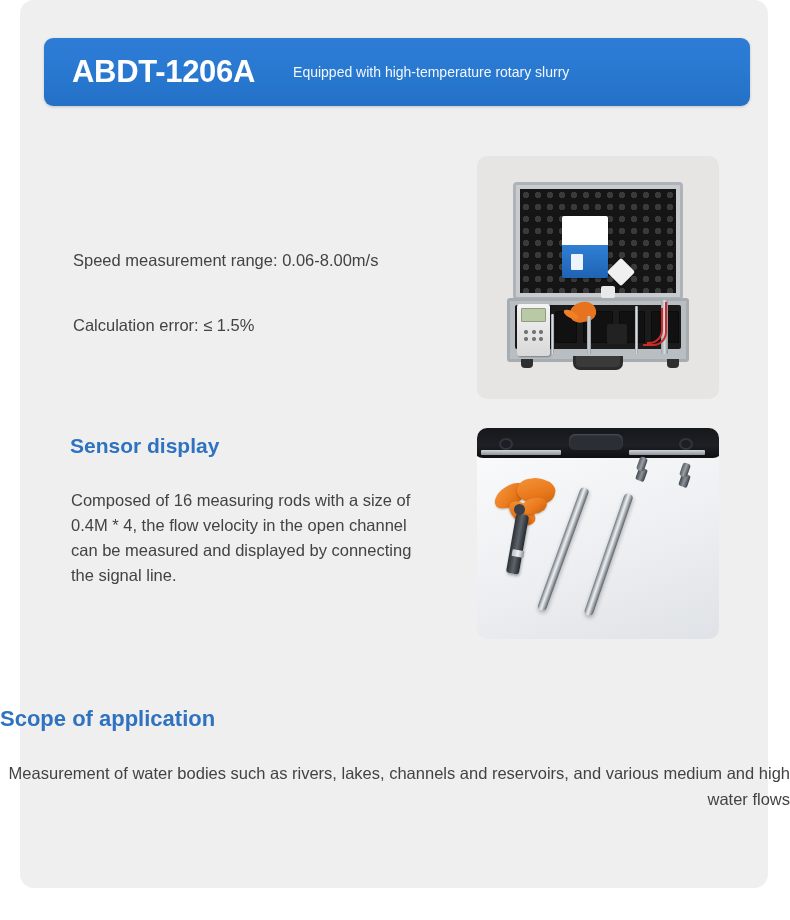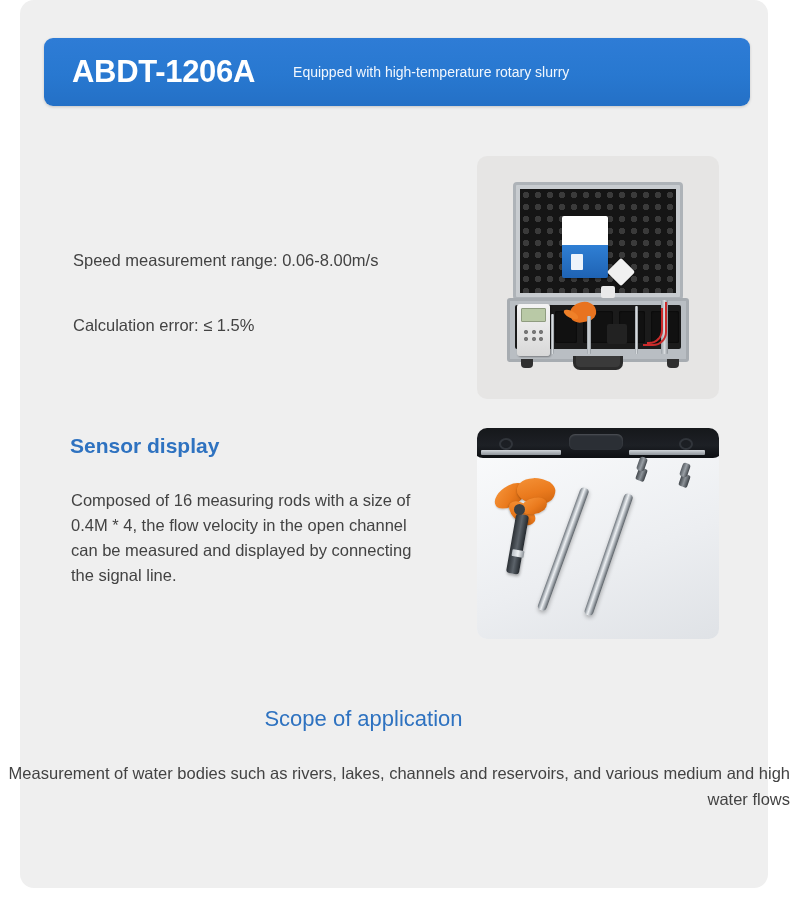--- a/index.html
+++ b/index.html
@@ -77,24 +77,24 @@
   .t-error   { left:73px;  top:316px; }
 
   
   .h-sensor  { left:70px;  top:434px; }
   .t-sensor  { left:71px;  top:488px; width:360px; }
 
   
   .h-scope {
     position:absolute;
     left:0; top:706px; width:727px;
-    text-align:center;
+    text-align:left;
     color:#2e72c0;
     font-size:22px;
-    font-weight:normal;
+    font-weight:bold;
   }
   .t-scope {
     position:absolute;
     left:0; top:760px; width:790px;
     text-align:right;
     color:#434343;
     font-size:16.5px;
     line-height:26px;
   }
 

